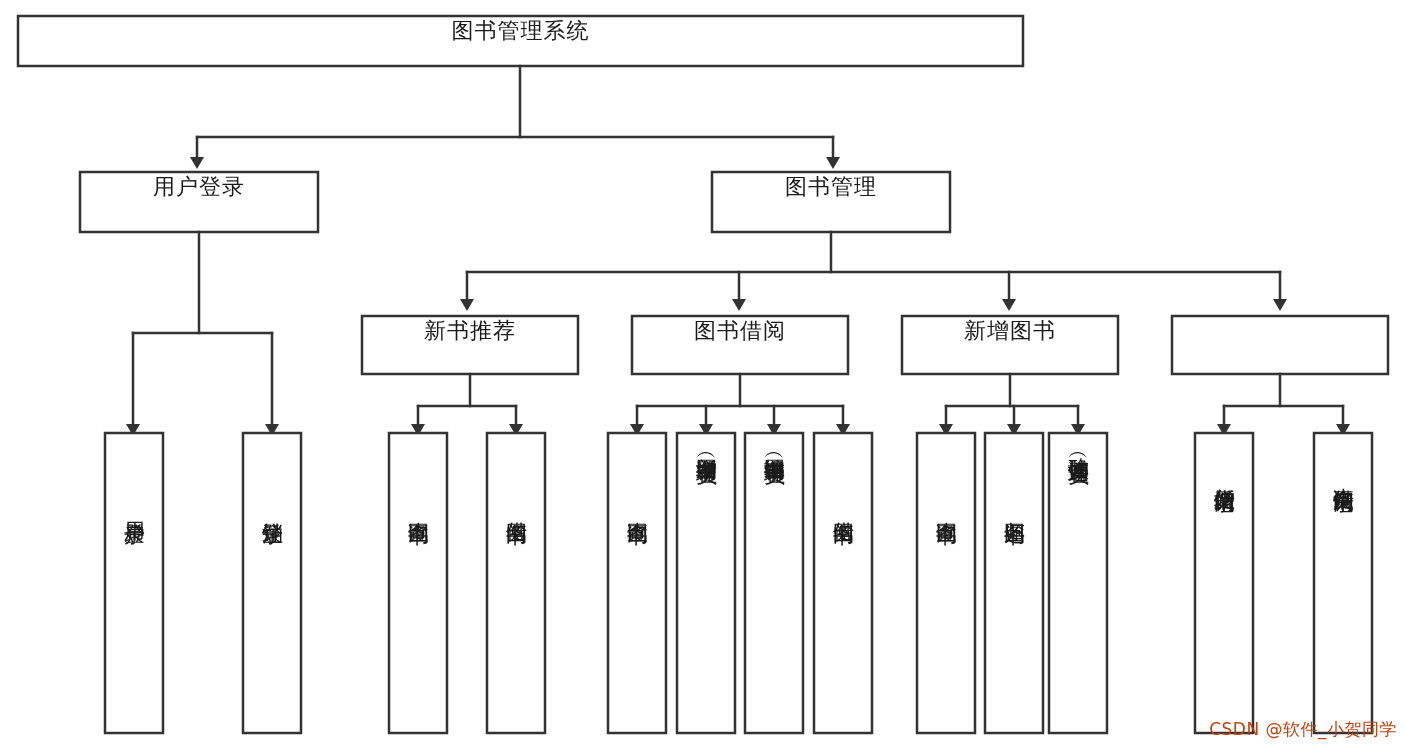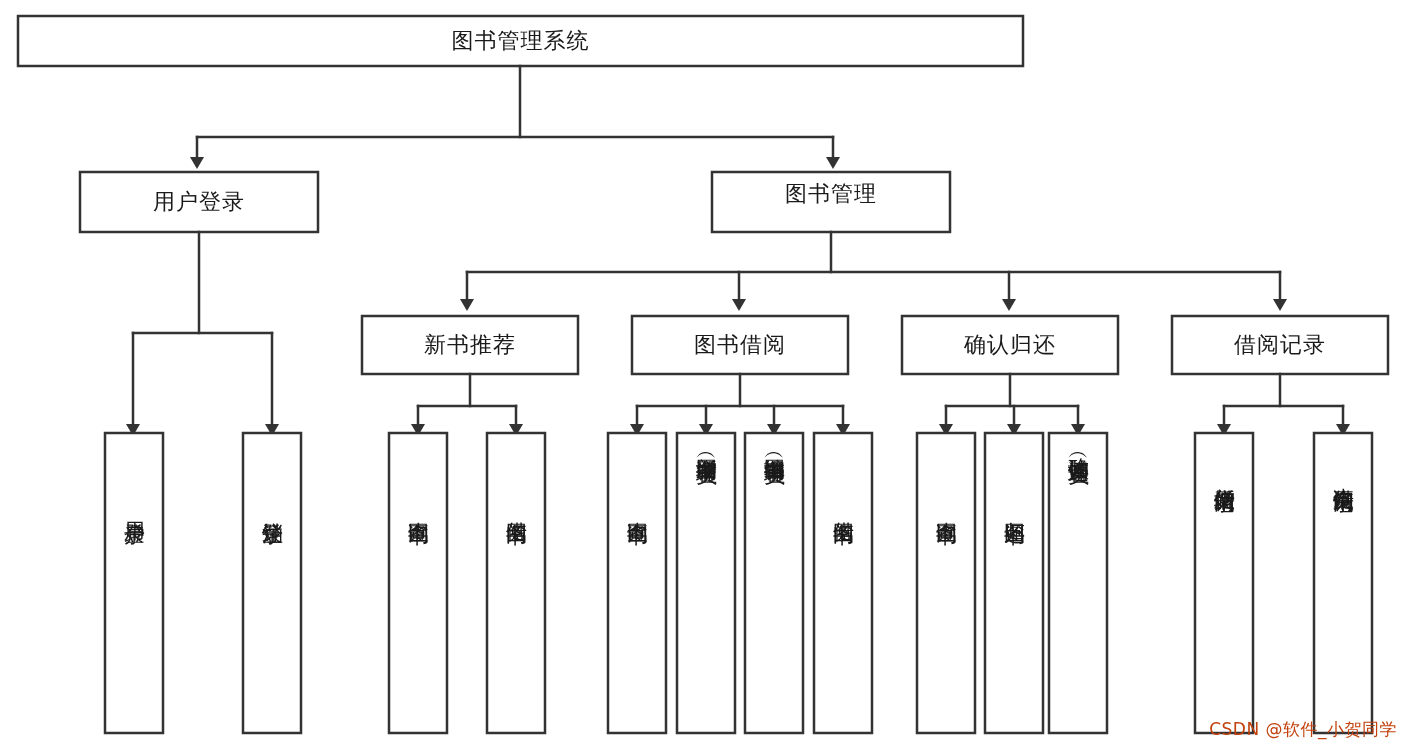--- a/index.html
+++ b/index.html
@@ -54,21 +54,20 @@
     font-family: "DejaVu Sans", "Liberation Sans", sans-serif;
     font-size: 21px;
     line-height: 1;
     color: #1a1a1a;
     letter-spacing: 1px;
     white-space: nowrap;
   }
   .hlabel-wrap {
     position: absolute;
     display: flex;
-    align-items: center;
     justify-content: center;
     pointer-events: none;
   }
   .hlabel-text {
     font-family: "DejaVu Sans", "Liberation Sans", sans-serif;
     font-size: 22px;
     color: #1a1a1a;
     letter-spacing: 1px;
     white-space: nowrap;
   }
@@ -171,24 +170,21 @@
     <span class="hlabel-text">图书管理</span>
   </div>
 
   <div class="hlabel-wrap" style="left:362px; top:316px; width:216px; height:58px;">
     <span class="hlabel-text">新书推荐</span>
   </div>
   <div class="hlabel-wrap" style="left:632px; top:316px; width:216px; height:58px;">
     <span class="hlabel-text">图书借阅</span>
   </div>
   <div class="hlabel-wrap" style="left:902px; top:316px; width:216px; height:58px;">
-    <span class="hlabel-text">确认归还</span>
-  </div>
-  <div class="hlabel-wrap" style="left:1172px; top:316px; width:216px; height:58px;">
-    <span class="hlabel-text">借阅记录</span>
+    <span class="hlabel-text">新增图书</span>
   </div>
 
   <div class="vlabel-wrap" style="left:105px; top:433px; width:58px; height:300px; padding-top:72px;">
     <span class="vlabel-text">用户登录</span>
   </div>
   <div class="vlabel-wrap" style="left:243px; top:433px; width:58px; height:300px; padding-top:72px;">
     <span class="vlabel-text">注销登录</span>
   </div>
   <div class="vlabel-wrap" style="left:389px; top:433px; width:58px; height:300px; padding-top:72px;">
     <span class="vlabel-text">查询图书</span>

